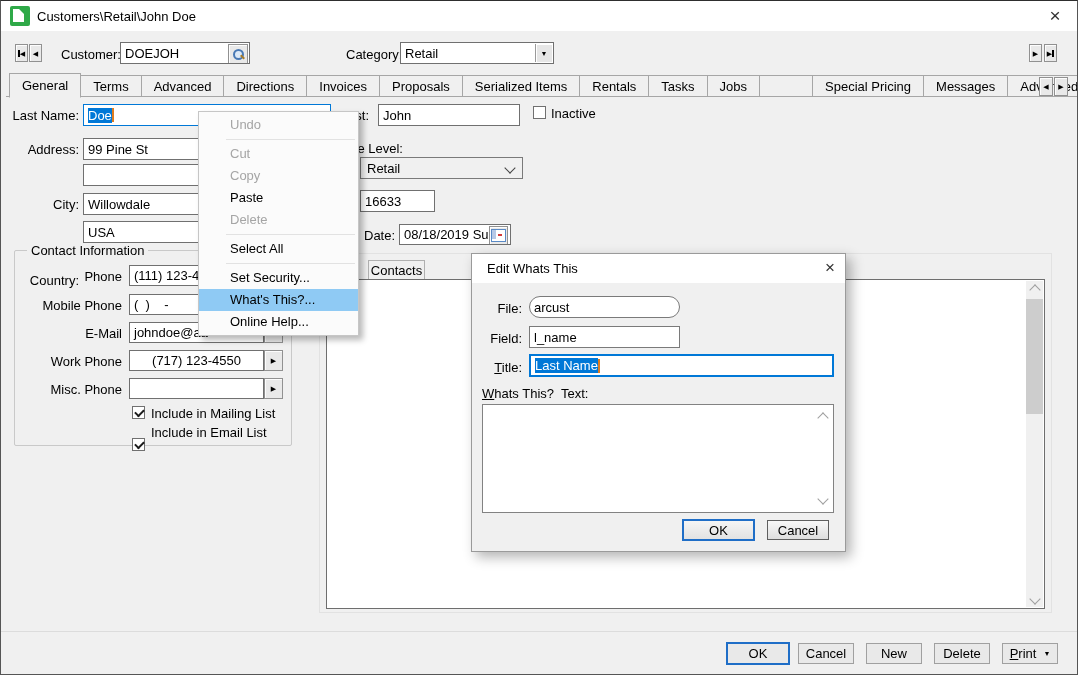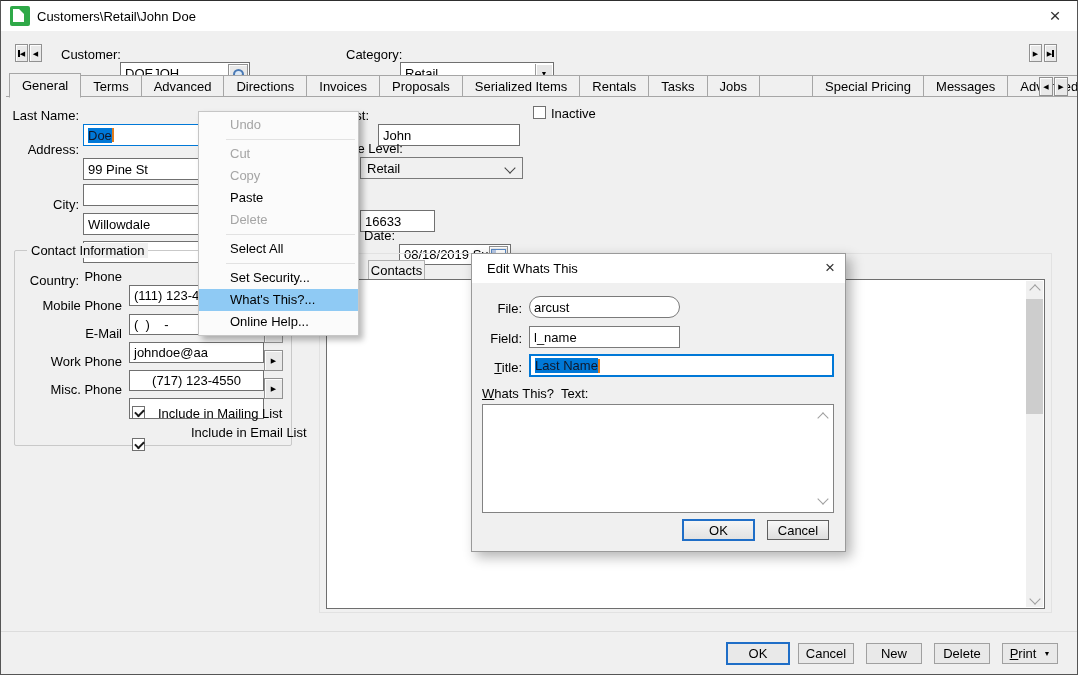--- a/index.html
+++ b/index.html
@@ -16,23 +16,23 @@
   .win-close{left:1042px;top:5px;width:24px;height:20px;display:flex;align-items:center;justify-content:center;
     font-size:19px;color:#333;cursor:default;}
   
   .btn3d{background:#e9e9e9;border:1px solid #919191;box-shadow:inset 1px 1px 0 #fdfdfd;
     display:flex;align-items:center;justify-content:center;}
   .nav{width:13px;height:18px;font-size:7px;color:#000;gap:0px;}
   .nav .bar{width:2px;height:7px;background:#000;}
   .nav .tri{font-size:7px;line-height:7px;}
   
   .inp{background:#fff;border:1px solid #707070;padding:1px 4px;display:flex;align-items:center;
-    white-space:pre;overflow:hidden;margin-top:20px;}
+    white-space:pre;overflow:hidden;}
   .inp.focus{border:1px solid #0078d7;}
-  .sel{background:#0078d7;color:#0f172a;white-space:pre;}
+  .sel{background:#0078d7;color:#ffffff;white-space:pre;}
   .caret{display:inline-block;width:2px;height:14px;background:#e07c1f;margin-left:0px;vertical-align:middle;}
   .lbl{white-space:pre;}
   .lbl.r{text-align:right;}
   
   .combo-btn{position:absolute;right:1px;top:1px;bottom:1px;width:16px;background:#e6e6e6;
     border-left:1px solid #9a9a9a;box-shadow:inset 1px 1px 0 #fff;display:flex;align-items:center;justify-content:center;
     font-size:7px;color:#000;}
   .flatcombo{background:#f0f0f0;border:1px solid #7a7a7a;display:flex;align-items:center;padding:0 6px;}
   .chev{width:7px;height:7px;border-right:1px solid #444;border-bottom:1px solid #444;transform:rotate(45deg);margin-top:-4px;}
   .chev-up{width:7px;height:7px;border-right:1px solid #9f9f9f;border-bottom:1px solid #9f9f9f;transform:rotate(-135deg);}
@@ -251,23 +251,23 @@
 
     <div class="abs lbl r" style="left:0px;top:131px;width:107px;">Misc. Phone</div>
     <div class="abs inp" style="left:114px;top:127px;width:135px;height:21px;">
       <span></span>
     </div>
     <div class="abs btn3d rowbtn" style="left:249px;top:127px;">
         <span>▶</span>
       </div>
 
     <div class="abs cb checked" style="left:117px;top:155px;"></div>
-    <div class="abs lbl" style="left:143px;top:155px;">Include in Mailing List</div>
+    <div class="abs lbl" style="left:136px;top:155px;">Include in Mailing List</div>
     <div class="abs cb checked" style="left:117px;top:174px;"></div>
-    <div class="abs lbl" style="left:136px;top:174px;margin-left:40px;">Include in Email List</div>
+    <div class="abs lbl" style="left:136px;top:174px;">Include in Email List</div>
   </div>
 
   <div class="abs panel-outer"></div>
   <div class="abs subtab">
     <span>Contacts</span>
   </div>
   <div class="abs bigpanel">
     <div class="vscroll">
       <div class="varrow" style="top:0;">
           <span class="chev-up"></span>

